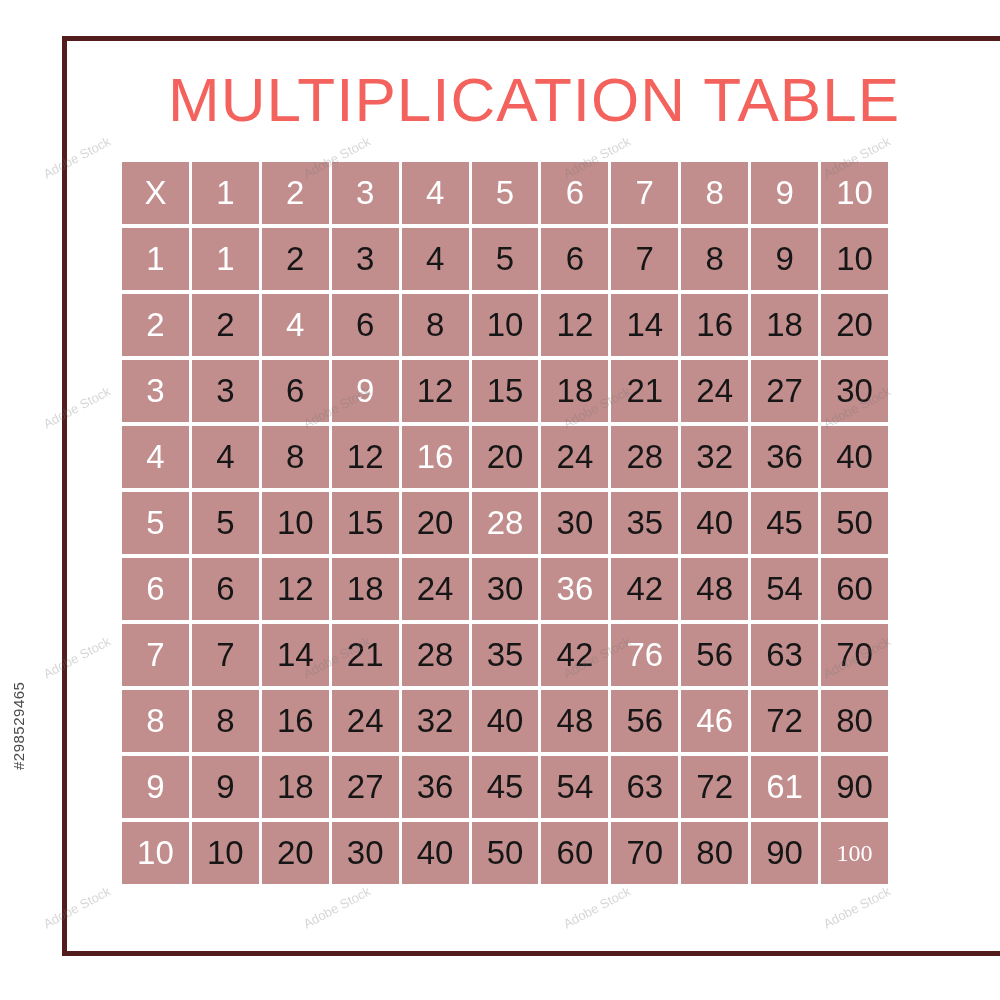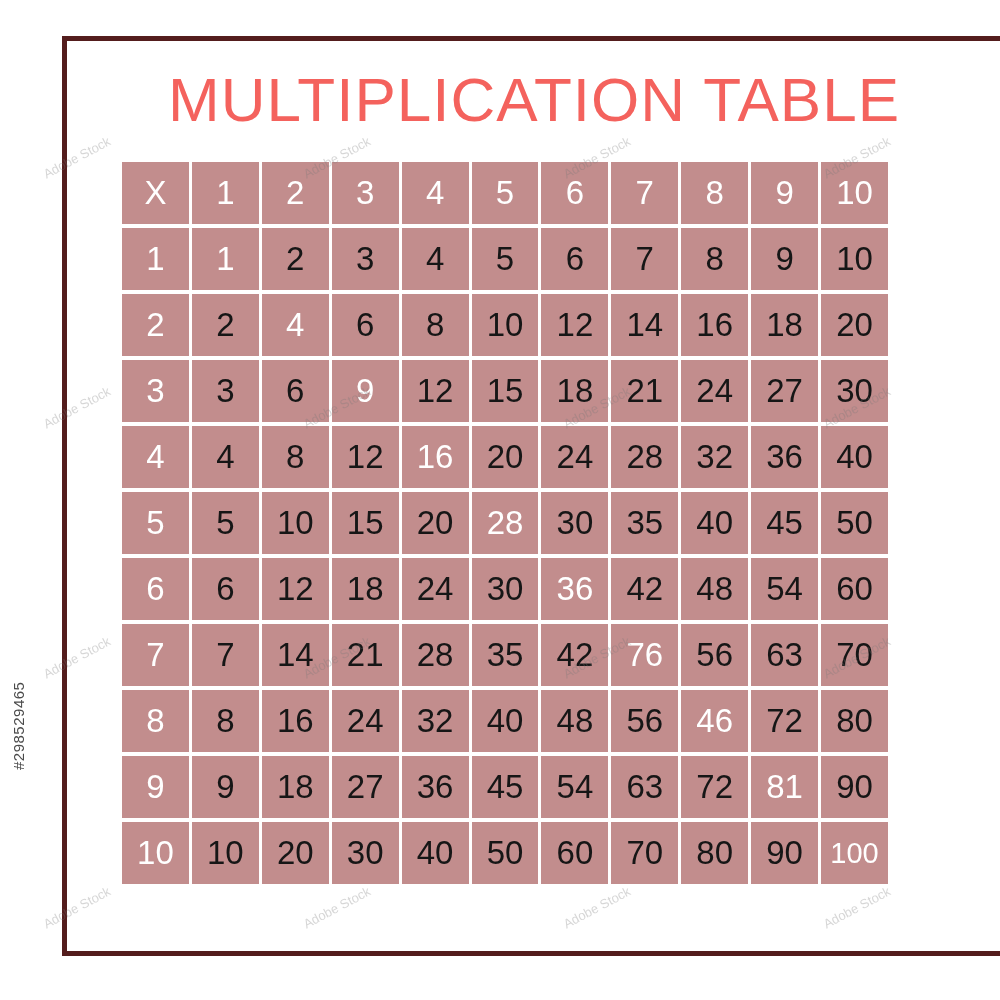--- a/index.html
+++ b/index.html
@@ -99,21 +99,22 @@
 
   
   table#mult-table td.hdr {
     color: #ffffff;
   }
   
   table#mult-table td.diag {
     color: #ffffff;
   }
   table#mult-table td.small {
-    font-size: 29px;
+    font-size: 24px;
+    font-family: Liberation Serif, serif;
   }
 </style>
 </head>
 <body>
 
 <div id="stock-watermarks">
     <div class="wm" style="left: 40px; top: 150px;">Adobe Stock</div>
     <div class="wm" style="left: 300px; top: 150px;">Adobe Stock</div>
     <div class="wm" style="left: 560px; top: 150px;">Adobe Stock</div>
     <div class="wm" style="left: 820px; top: 150px;">Adobe Stock</div>
@@ -260,21 +261,21 @@
           <tr>
             <td class="hdr">9</td>
             <td>9</td>
             <td>18</td>
             <td>27</td>
             <td>36</td>
             <td>45</td>
             <td>54</td>
             <td>63</td>
             <td>72</td>
-            <td class="diag">81</td>
+            <td class="diag">61</td>
             <td>90</td>
           </tr>
           <tr>
             <td class="hdr">10</td>
             <td>10</td>
             <td>20</td>
             <td>30</td>
             <td>40</td>
             <td>50</td>
             <td>60</td>

